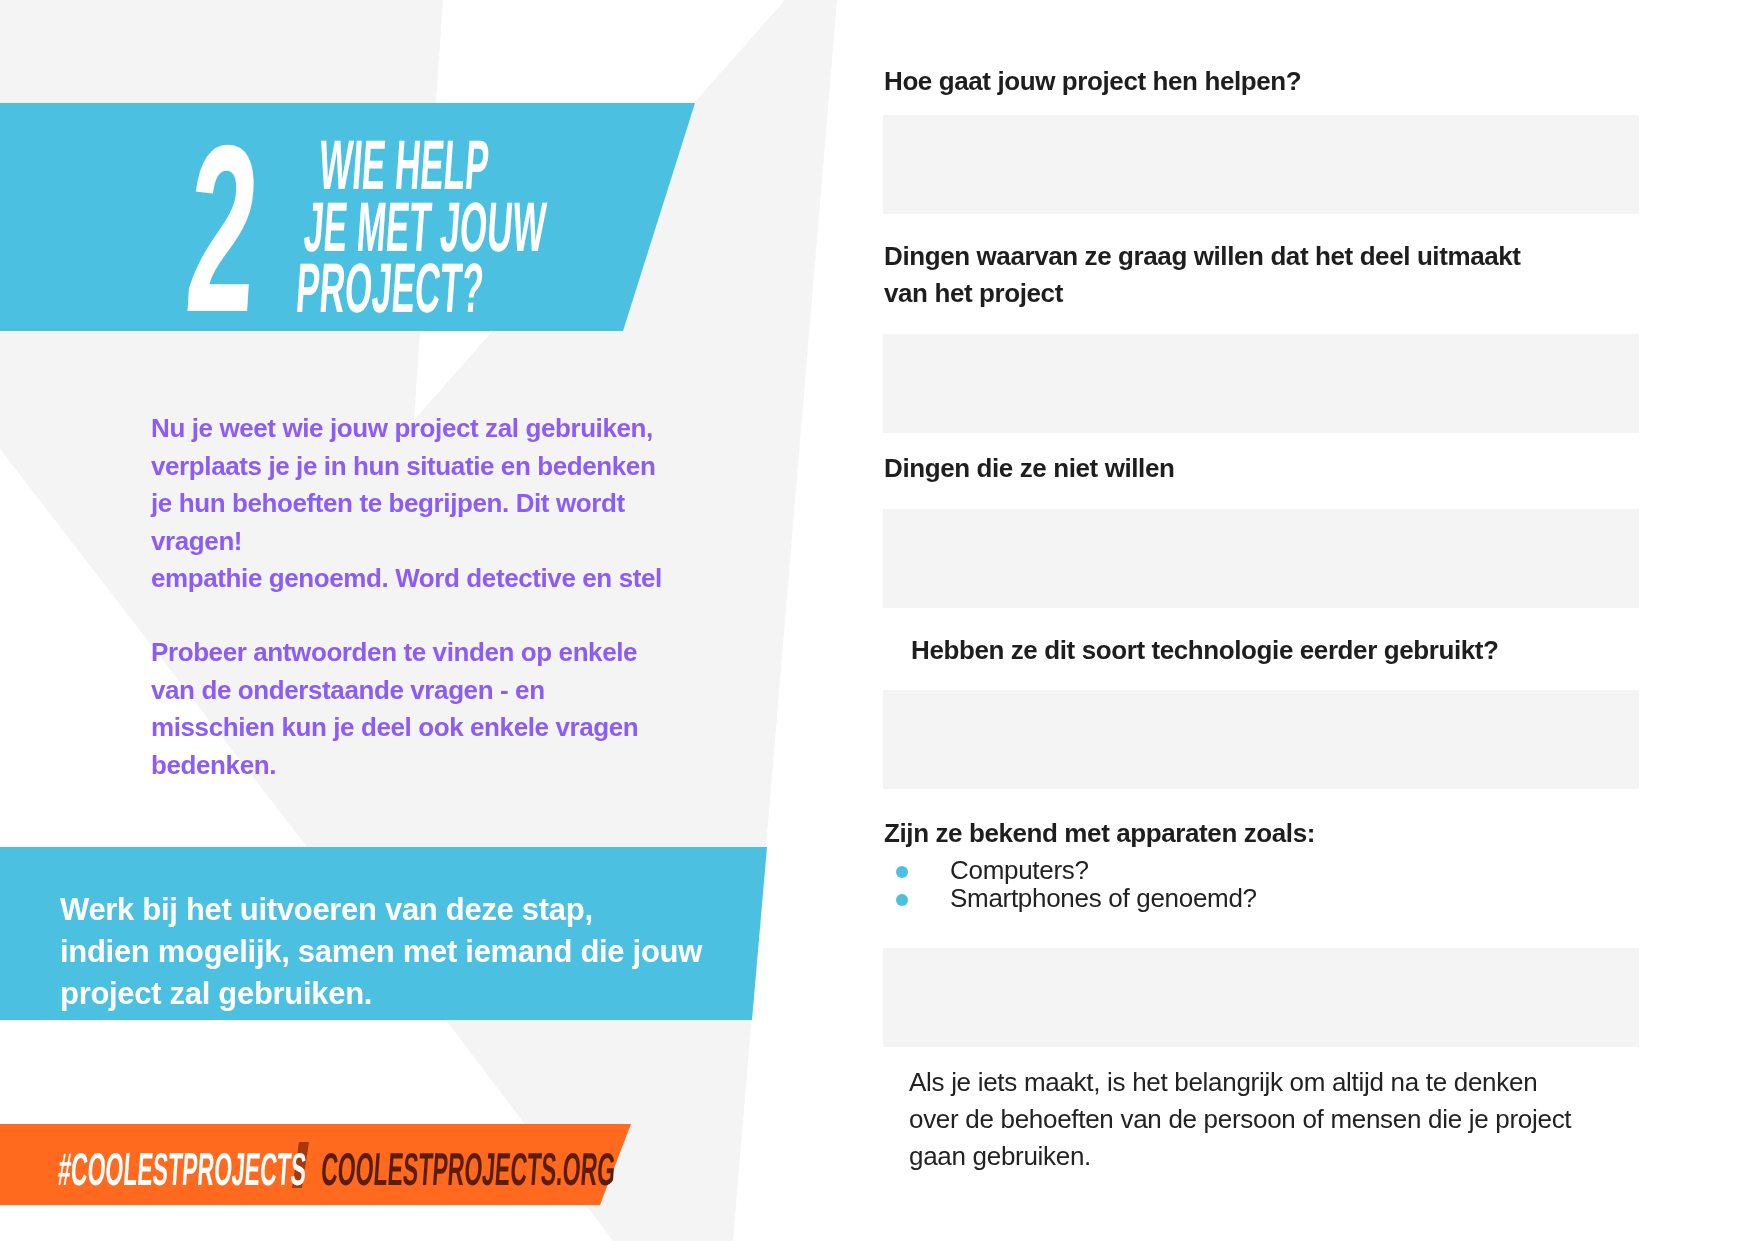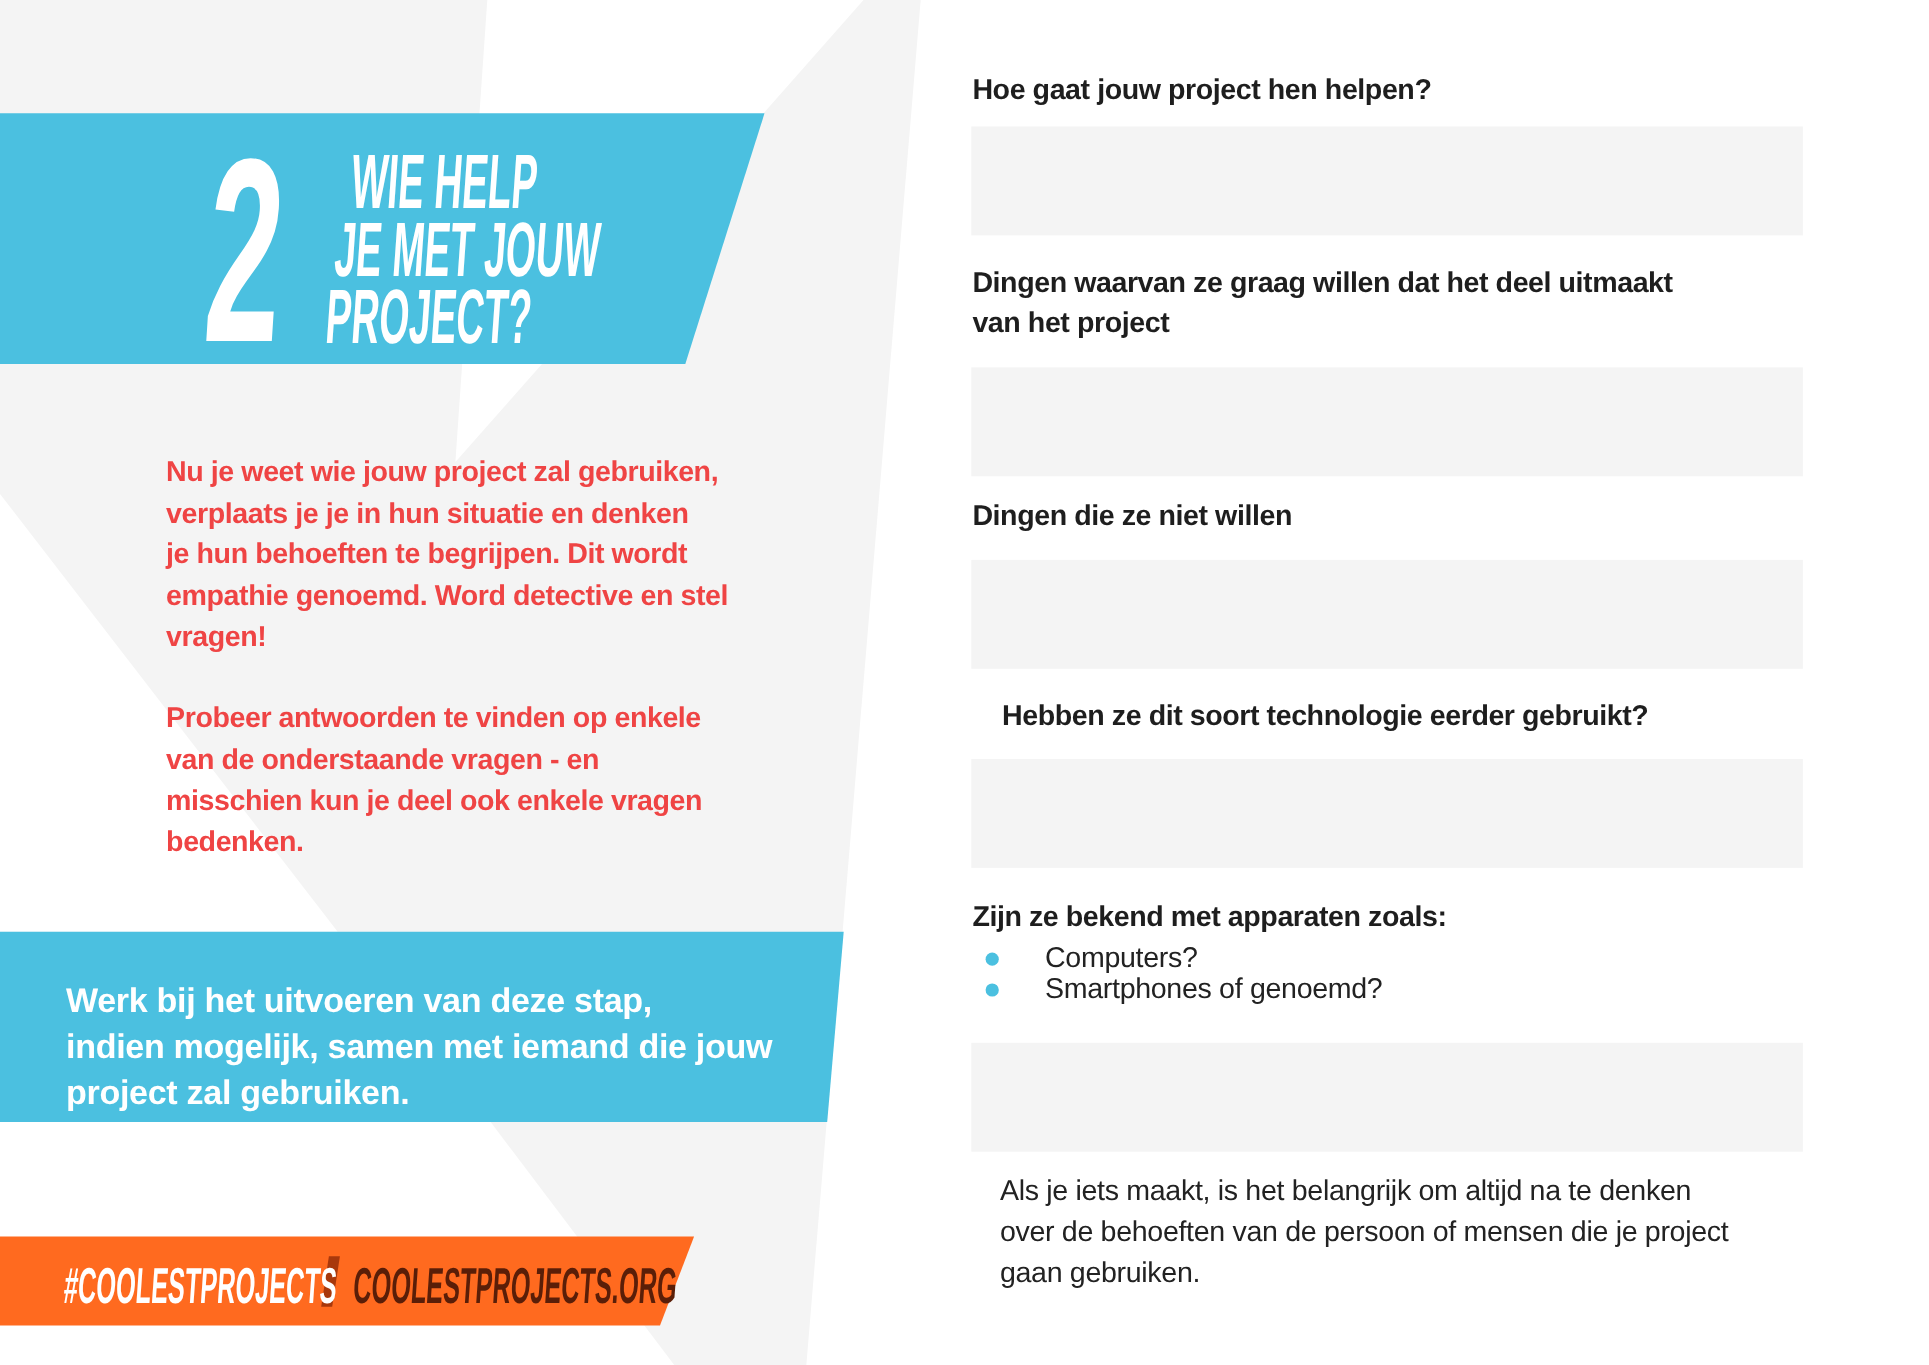--- a/index.html
+++ b/index.html
@@ -4,21 +4,21 @@
 <style>
   html, body { margin:0; padding:0; }
   body { width:1754px; height:1241px; position:relative; overflow:hidden; background:#ffffff; font-family:"Liberation Sans", sans-serif; }
   .bg-svg { position:absolute; left:0; top:0; width:1754px; height:1241px; }
 
   
   .big-num { position:absolute; left:196px; top:110px; font-family:"Liberation Sans", sans-serif; font-weight:700; font-size:238px; line-height:1; color:#ffffff; transform:scaleX(0.52) skewX(-7deg); transform-origin:left top; letter-spacing:-4px; }
   .title-line { position:absolute; font-family:"Liberation Sans", sans-serif; font-weight:700; font-size:70px; line-height:1; color:#ffffff; white-space:nowrap; transform:scaleX(0.5) skewX(-8deg); transform-origin:left top; }
 
   
-  .intro { position:absolute; left:151px; width:640px; font-size:26px; line-height:37.5px; color:#ef4444; font-weight:700; letter-spacing:-0.4px; }
+  .intro { position:absolute; left:151px; width:640px; font-size:26px; line-height:37.5px; color:#8b5cf6; font-weight:700; letter-spacing:-0.4px; }
   .intro p { margin:0; white-space:nowrap; }
 
   
   .tip { position:absolute; left:60px; top:889px; font-size:31px; line-height:42px; color:#ffffff; font-weight:700; letter-spacing:-0.3px; }
   .tip p { margin:0; white-space:nowrap; }
 
   
   .footer-tag { position:absolute; top:1146px; font-weight:700; font-size:46px; line-height:1; white-space:nowrap; transform:scaleX(0.5) skewX(-8deg); transform-origin:left top; }
 
   
@@ -52,24 +52,24 @@
   <polygon points="299,1142 309,1142 302,1188 292,1188" fill="#a8380c"></polygon>
 </svg>
 
 <div class="big-num">2</div>
 <div class="title-line" style="left:322px; top:130px;">WIE HELP</div>
 <div class="title-line" style="left:307px; top:192px;">JE MET JOUW</div>
 <div class="title-line" style="left:299px; top:253px;">PROJECT?</div>
 
 <div class="intro" style="top:410px;">
   <p>Nu je weet wie jouw project zal gebruiken,</p>
-  <p>verplaats je je in hun situatie en denken</p>
+  <p>verplaats je je in hun situatie en bedenken</p>
   <p>je hun behoeften te begrijpen. Dit wordt</p>
+  <p>vragen!</p>
   <p>empathie genoemd. Word detective en stel</p>
-  <p>vragen!</p>
 </div>
 <div class="intro" style="top:634px;">
   <p>Probeer antwoorden te vinden op enkele</p>
   <p>van de onderstaande vragen - en</p>
   <p>misschien kun je deel ook enkele vragen</p>
   <p>bedenken.</p>
 </div>
 
 <div class="tip">
   <p>Werk bij het uitvoeren van deze stap,</p>

